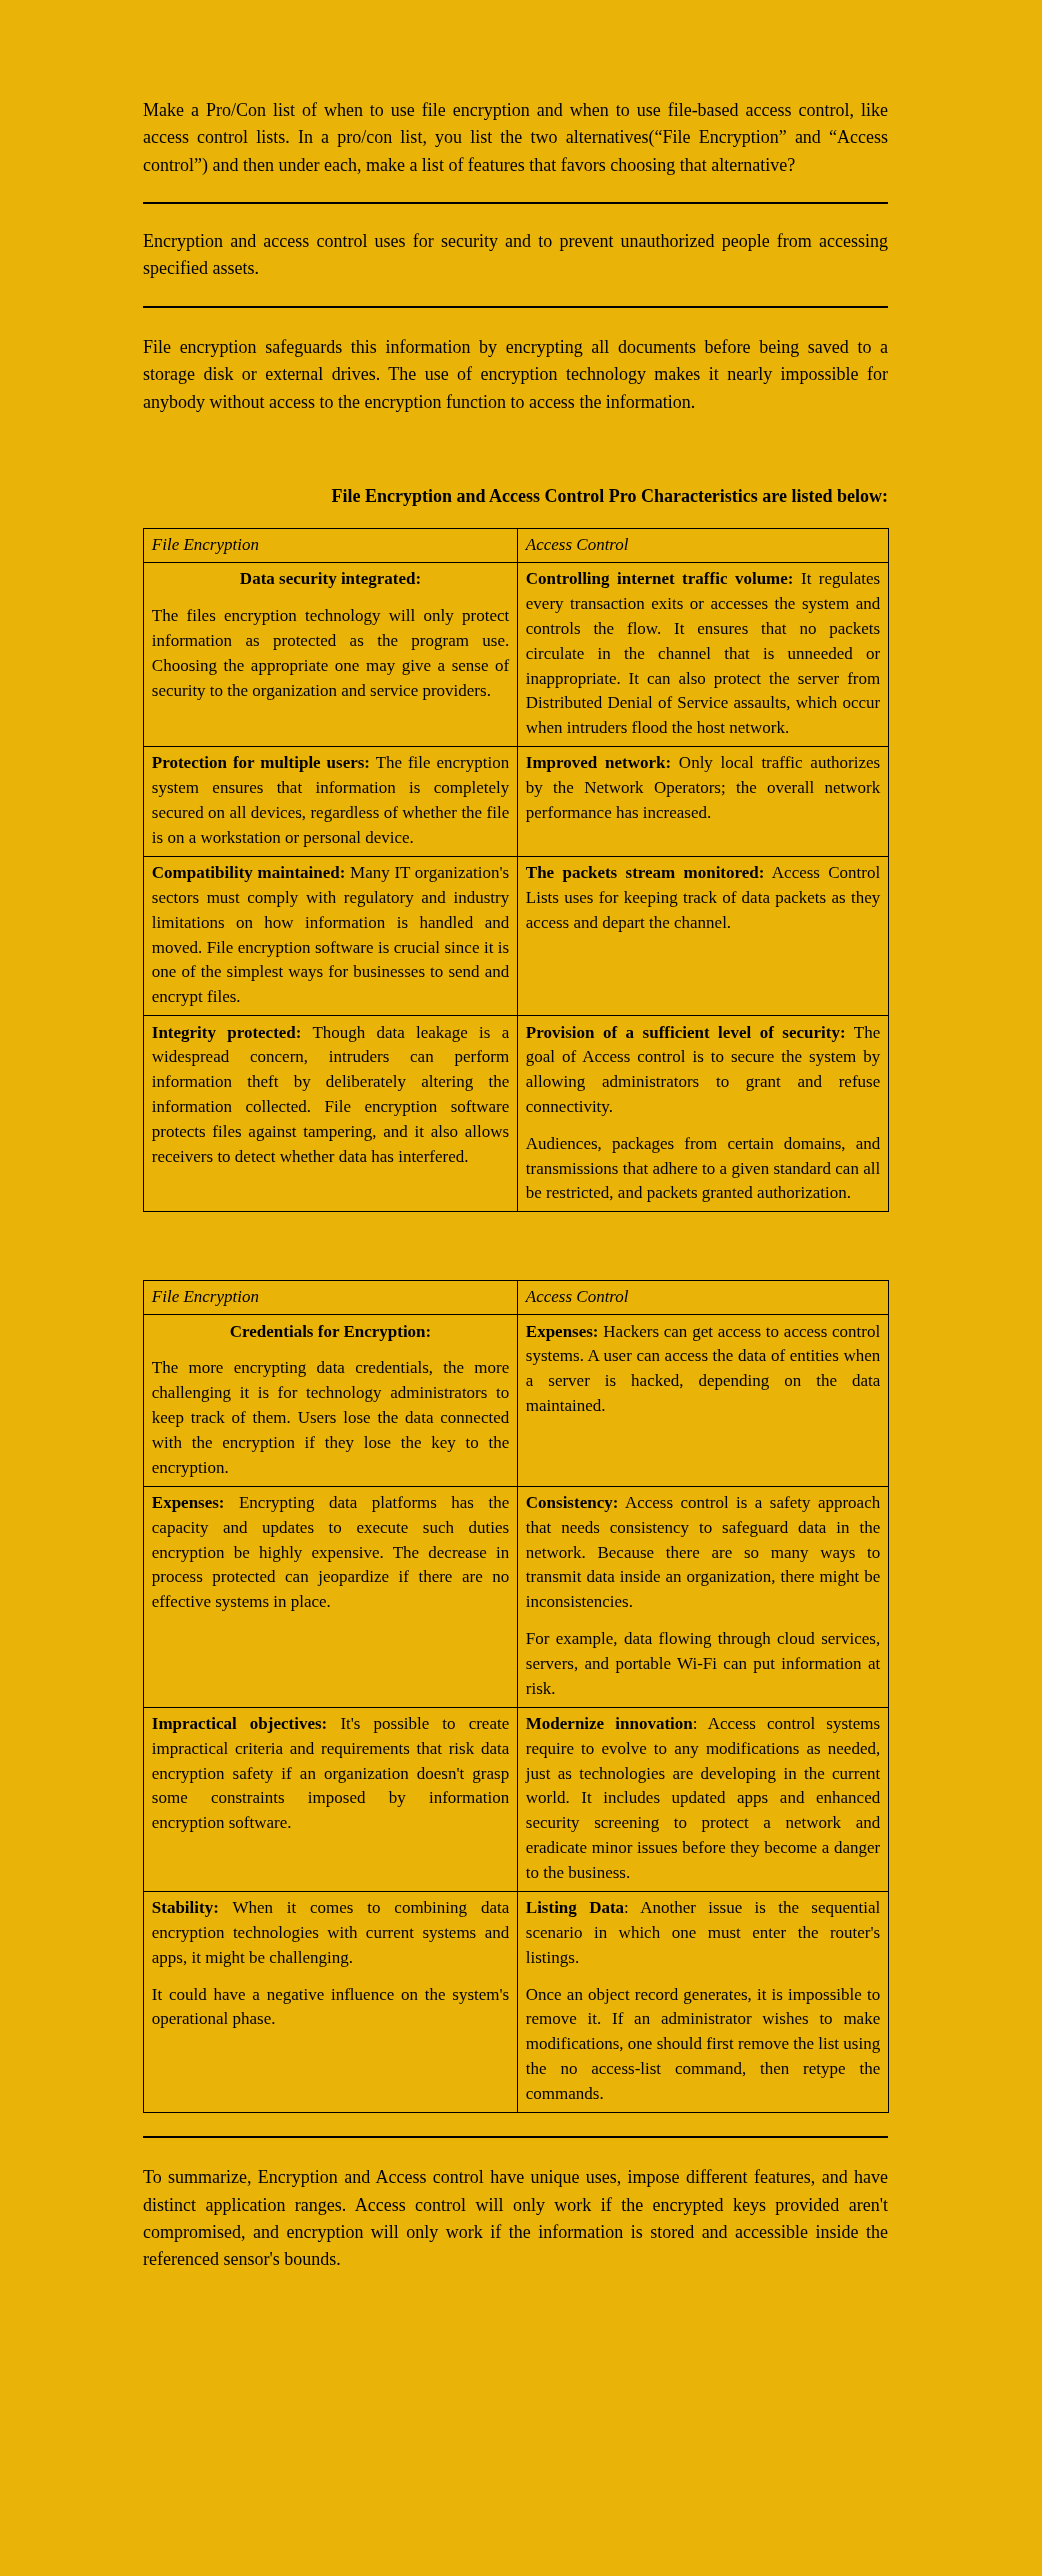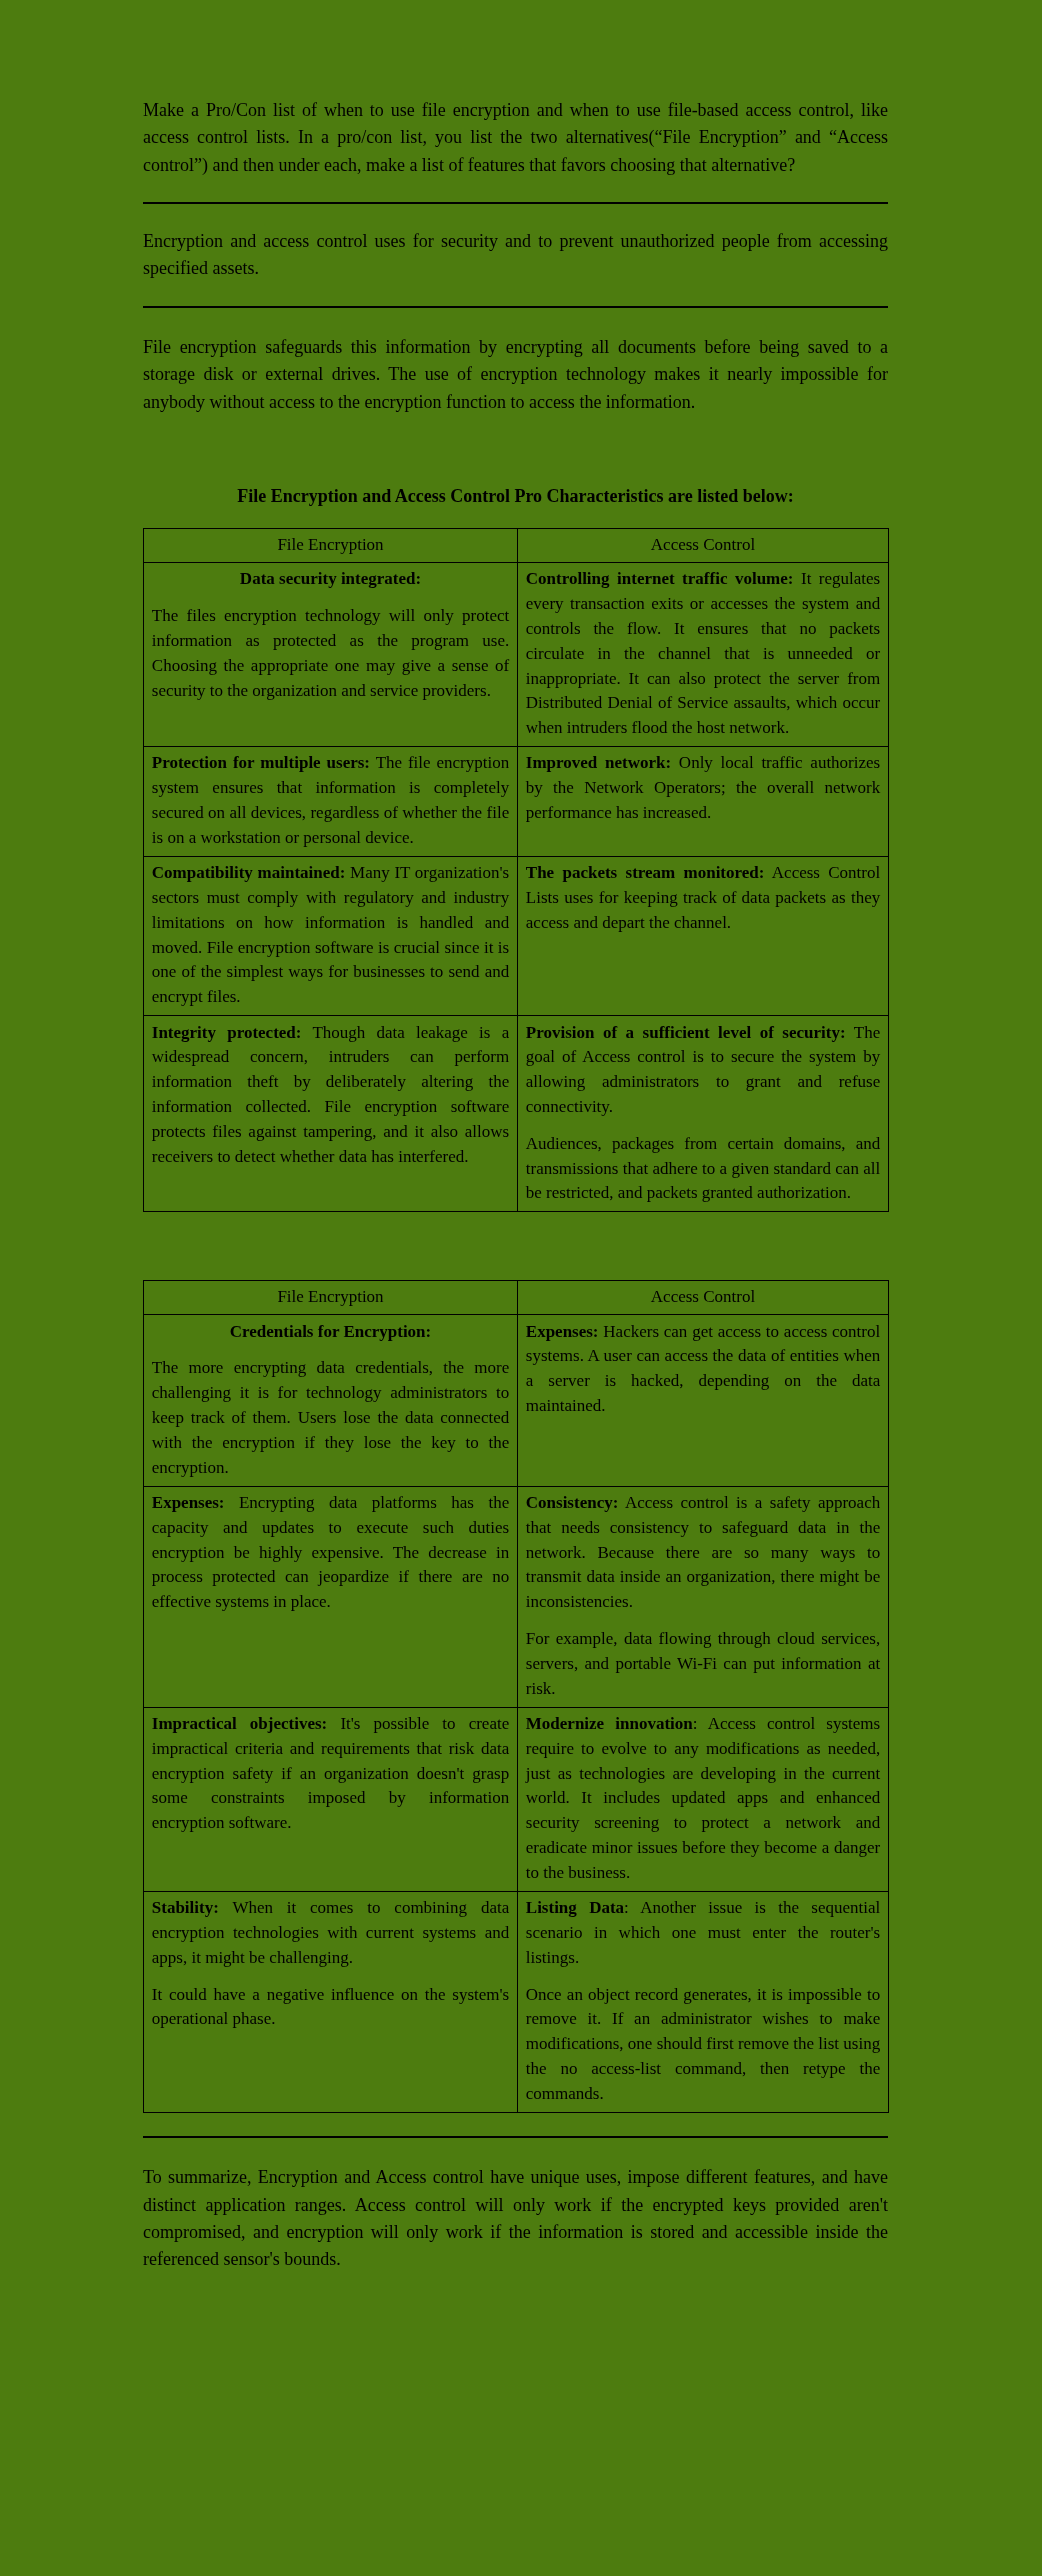--- a/index.html
+++ b/index.html
@@ -13,21 +13,21 @@
     min-height: 2576px;
     font-family: "Liberation Serif", "DejaVu Serif", serif;
     color: #000000;
     -webkit-font-smoothing: antialiased;
   }
   .page {
     width: 1043px;
     min-height: 2576px;
     box-sizing: border-box;
     padding: 97px 130px 139px 143px;
-    background: #4d7c0f;
+    background: #eab308;
   }
   .content {
     width: 745px;
   }
   p.para {
     margin: 0 0 0 0;
     font-size: 18px;
     line-height: 1.52;
     text-align: justify;
     text-justify: inter-word;
@@ -45,21 +45,21 @@
     width: 100%;
   }
   .rule-wrap-top { padding-top: 22.6px; padding-bottom: 24px; }
   .rule-wrap-mid { padding-top: 23.5px; padding-bottom: 26px; }
 
   h2.section-heading {
     margin: 0;
     font-size: 18px;
     font-weight: bold;
     line-height: 1.45;
-    text-align: center;
+    text-align: right;
   }
   h2.section-heading .plain { font-weight: normal; }
 
   table.procon {
     border-collapse: collapse;
     width: 745px;
     table-layout: fixed;
     border: 1.9px solid #000000;
   }
   table.procon col.c1 { width: 374px; }
@@ -70,21 +70,22 @@
     padding: 4.3px 7.8px 5.2px 7.8px;
     font-size: 17px;
     line-height: 1.46;
     text-align: justify;
     text-justify: inter-word;
   }
   table.procon tr.head td {
     font-weight: normal;
     padding-top: 4.3px;
     padding-bottom: 4.3px;
-    text-align: center;
+    text-align: left;
+    font-style: italic;
   }
   table.procon td .lead {
     font-weight: bold;
   }
   table.procon td p {
     margin: 0;
   }
   table.procon td p + p {
     margin-top: 12px;
   }

